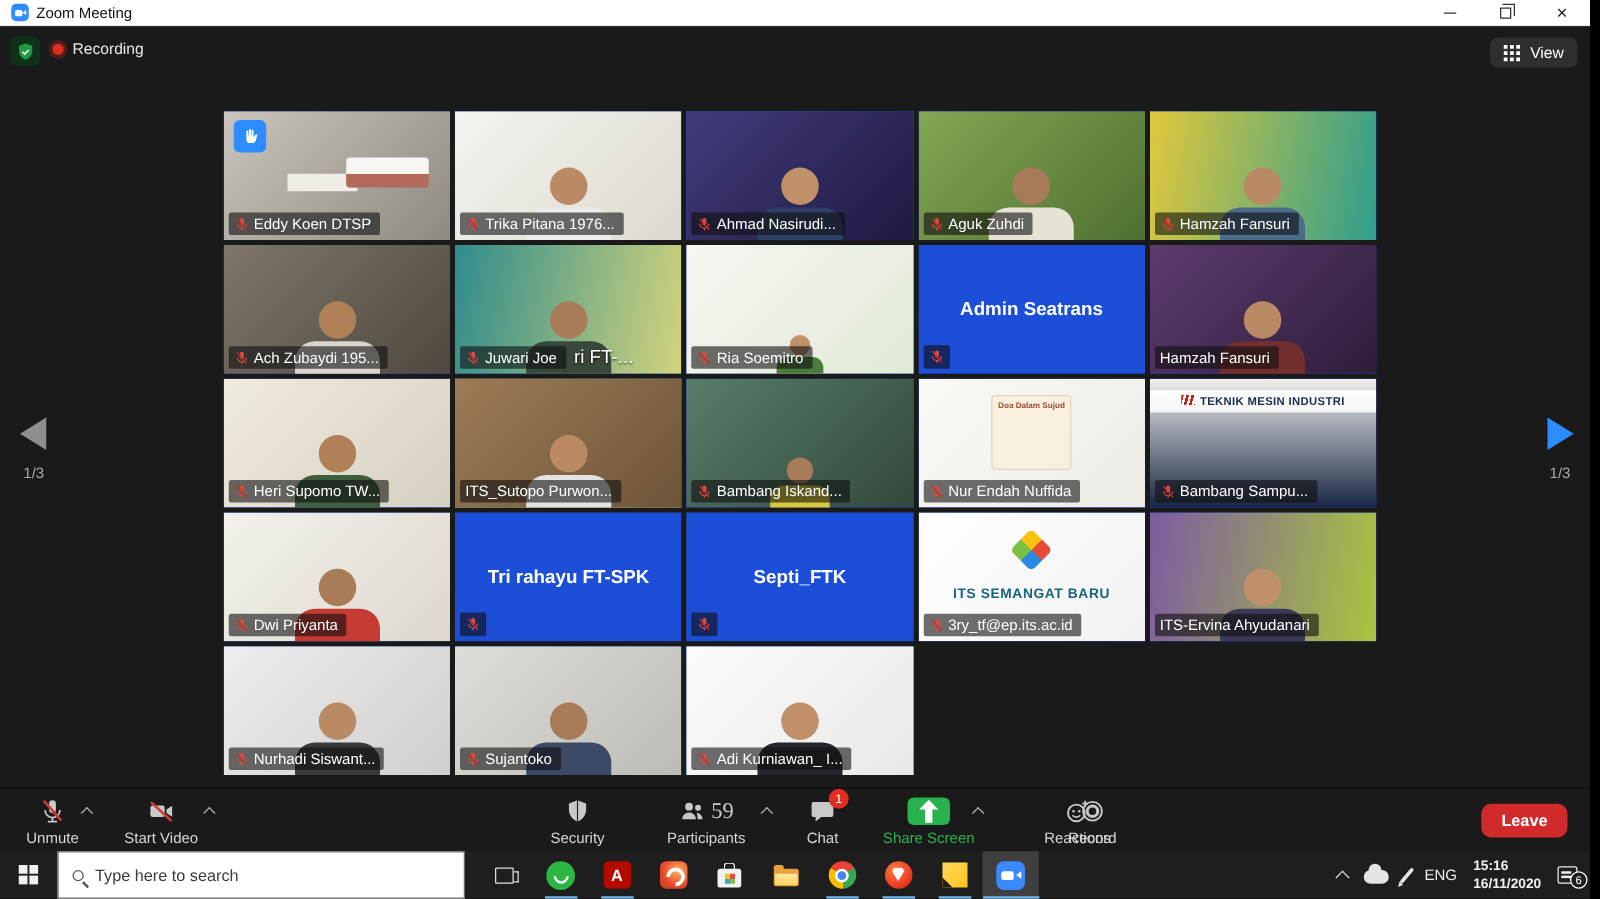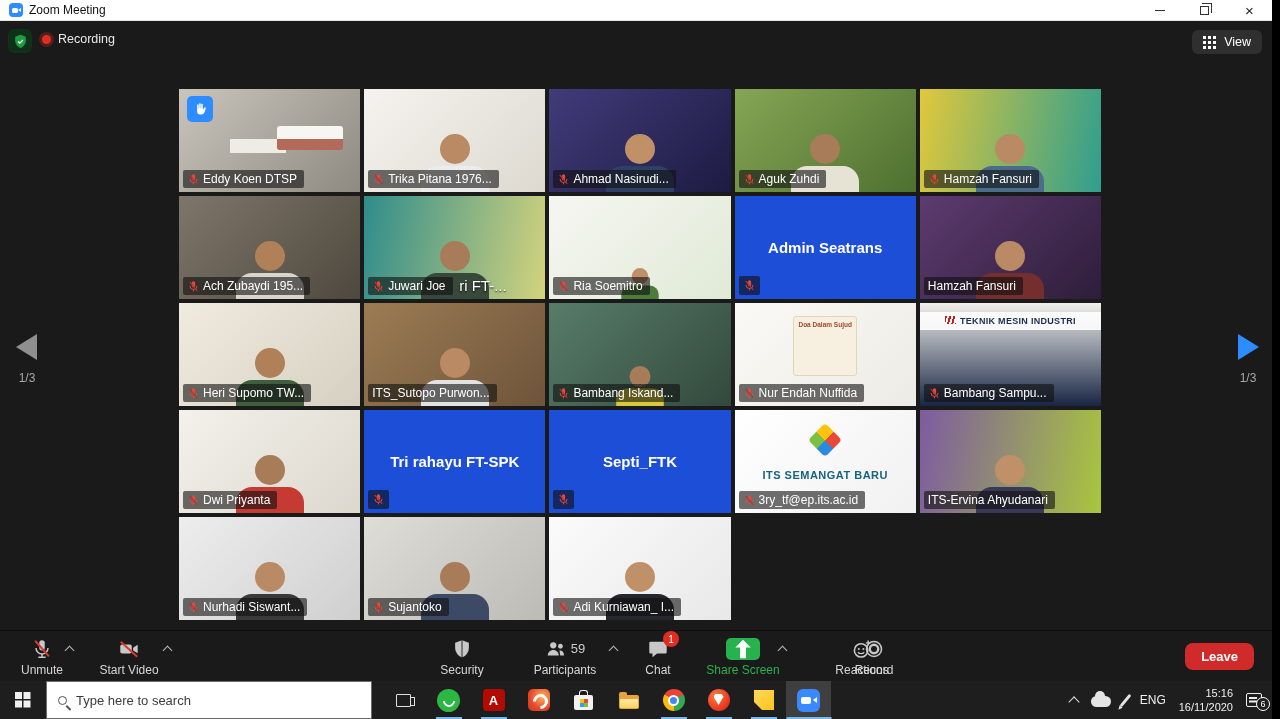--- a/index.html
+++ b/index.html
@@ -57,21 +57,21 @@
   .nav-left{position:absolute;left:16px;top:334px;width:0;height:0;border-top:13px solid transparent;border-bottom:13px solid transparent;border-right:21px solid #8f8f8f;}
   .nav-right{position:absolute;right:13px;top:334px;width:0;height:0;border-top:13px solid transparent;border-bottom:13px solid transparent;border-left:21px solid #2d8cff;}
   .navlab{position:absolute;top:371px;width:24px;text-align:center;color:#a8a8a8;font-size:12px;}
   .navlab.l{left:15px;} .navlab.r{right:12px;}
 
   
   #toolbar{position:absolute;left:0;top:630px;width:100%;height:51px;background:#1a1a1a;border-top:1px solid #0d0d0d;}
   .tb-btn{position:absolute;top:6px;transform:translateX(-50%);display:flex;flex-direction:column;align-items:center;gap:3px;color:#d6d6d6;font-size:12px;width:96px;}
   .tb-ico{height:23px;display:flex;align-items:center;justify-content:center;gap:4px;position:relative;}
   .tb-ico svg{width:22px;height:22px;}
-  .pcount{font-size:13px;color:#ccc;}
+  .pcount{font-size:18px;color:#ccc;font-family:Liberation Serif, serif;}
   .chev{position:absolute;top:16px;width:7px;height:7px;border-left:1.6px solid #b8b8b8;border-top:1.6px solid #b8b8b8;transform:rotate(45deg);}
   .chatbadge{position:absolute;top:-6px;right:-10px;min-width:16px;height:16px;border-radius:8px;background:#e02d22;color:#fff;font-size:10px;display:flex;align-items:center;justify-content:center;padding:0 4px;}
   .share-ico{width:34px;height:22px;background:#27b24e;border-radius:5px;display:flex;align-items:center;justify-content:center;}
   .share-lab{color:#27b24e;}
   .leavebtn{position:absolute;right:18px;top:12px;background:#d12a2a;color:#fff;font-weight:bold;font-size:13px;border-radius:8px;padding:6px 16px;}
 
   
   #taskbar{position:absolute;left:0;bottom:0;width:100%;height:38px;background:#1e1e1e;display:flex;align-items:stretch;color:#eee;}
   .startbtn{width:46px;display:flex;align-items:center;justify-content:center;}
   .winlogo{position:relative;width:16px;height:16px;}
@@ -110,21 +110,21 @@
   .zoom-icon{width:23px;height:23px;border-radius:6px;background:#3a8afd;}
   .zoom-icon::before{content:'';position:absolute;left:4px;top:8px;width:10px;height:7px;background:#fff;border-radius:2px;}
   .zoom-icon::after{content:'';position:absolute;right:3px;top:8px;width:0;height:0;border-right:4px solid #fff;border-top:3.5px solid transparent;border-bottom:3.5px solid transparent;}
   #tray{margin-left:auto;display:flex;align-items:center;gap:13px;padding-right:0;}
   .chev-up{width:8px;height:8px;border-left:1.7px solid #ddd;border-top:1.7px solid #ddd;transform:rotate(45deg);margin-top:3px;}
   .cloud-icon{width:20px;height:11px;background:#e4e4e4;border-radius:8px;position:relative;margin-top:3px;}
   .cloud-icon::before{content:'';position:absolute;left:4px;top:-5px;width:10px;height:10px;background:#e4e4e4;border-radius:50%;}
   .pen-icon{width:3px;height:15px;background:#e4e4e4;border-radius:2px;transform:rotate(40deg);position:relative;}
   .pen-icon::after{content:'';position:absolute;left:-.5px;bottom:-4px;border-top:4px solid #e4e4e4;border-left:2px solid transparent;border-right:2px solid transparent;}
   .lang{font-size:12px;color:#f0f0f0;}
-  .clock{font-size:11px;text-align:right;line-height:1.3;color:#f0f0f0;}
+  .clock{font-size:11px;text-align:left;line-height:1.3;color:#f0f0f0;font-weight:bold;}
   .notifwrap{position:relative;margin-right:10px;}
   .notif-icon{width:16px;height:14px;border:1.6px solid #eee;border-radius:2px;position:relative;}
   .notif-icon::before{content:'';position:absolute;left:2px;top:3px;width:8px;height:1.6px;background:#eee;box-shadow:0 3.5px 0 #eee;}
   .notif-badge{position:absolute;right:-8px;bottom:-4px;width:14px;height:14px;border-radius:50%;background:#1e1e1e;border:1.5px solid #fff;color:#fff;font-size:9px;display:flex;align-items:center;justify-content:center;}
 </style>
 </head>
 <body>
 
 <div class="stage">
 

